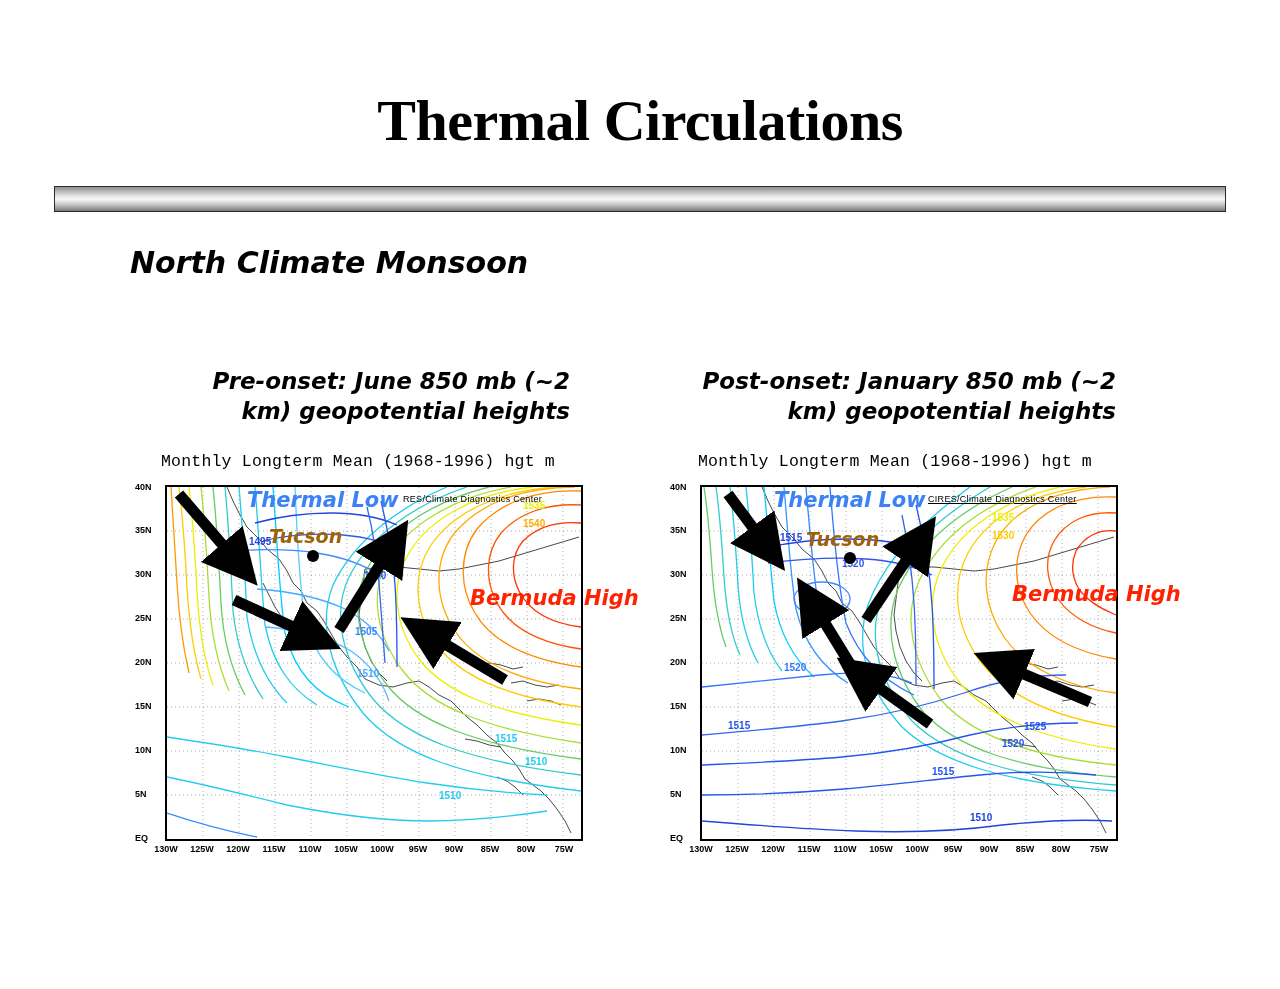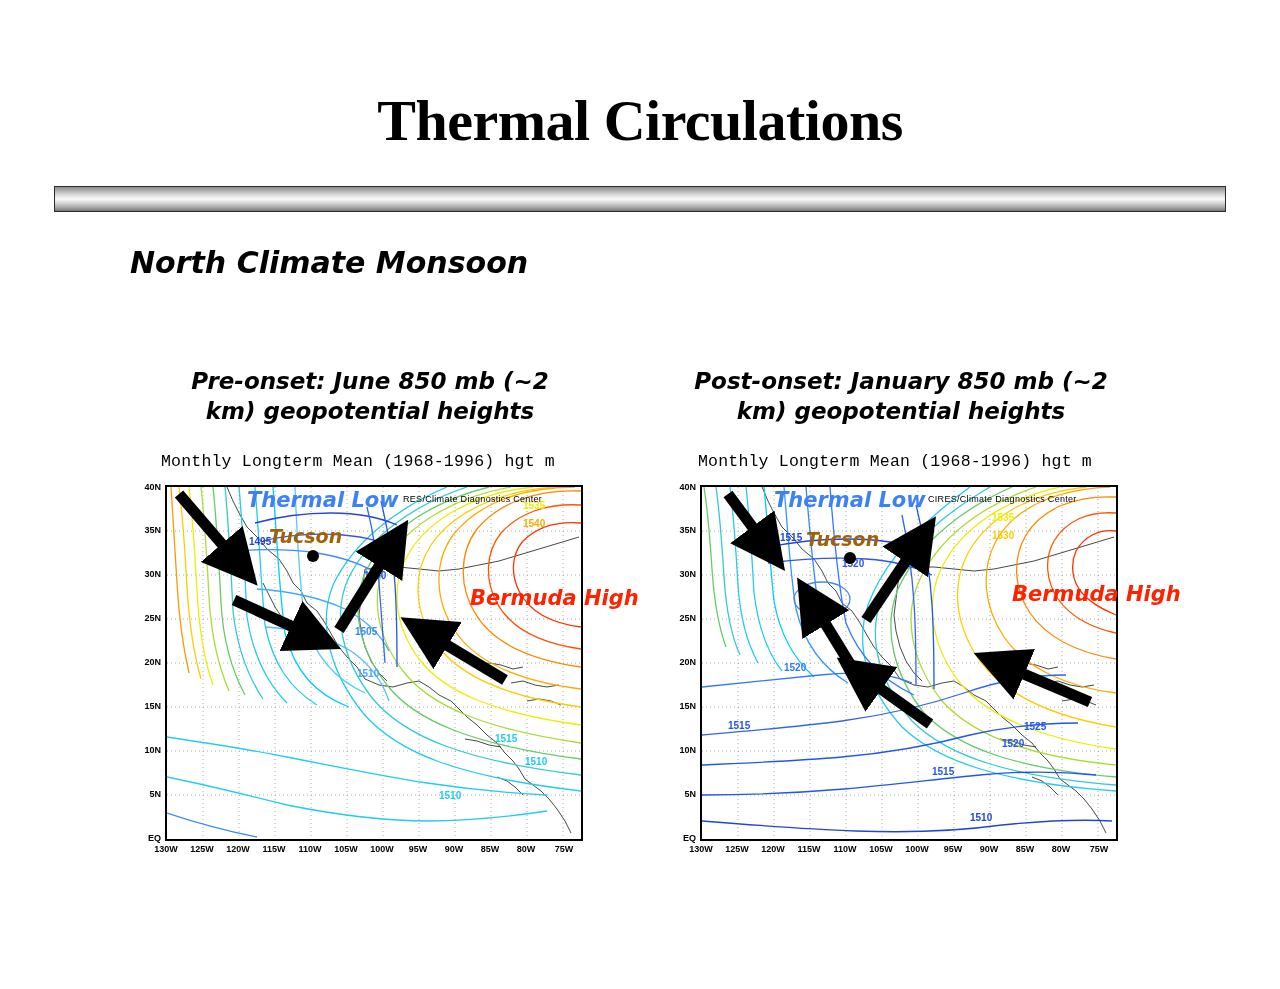--- a/index.html
+++ b/index.html
@@ -59,21 +59,21 @@
     font-family: "DejaVu Sans", sans-serif;
     font-weight: bold;
     font-style: italic;
     font-size: 30px;
     color: #000000;
   }
 
   
   .panel-caption {
     position: absolute;
-    text-align: center;
+    text-align: right;
     font-family: "DejaVu Sans", sans-serif;
     font-weight: bold;
     font-style: italic;
     font-size: 23px;
     line-height: 30px;
     color: #000000;
   }
   #caption-left  { left: 170px;  top: 366px; width: 400px; }
   #caption-right { left: 686px;  top: 366px; width: 430px; }
 
@@ -119,21 +119,21 @@
   #figure-right .plot-frame { left: 30px; top: 33px; width: 418px; height: 356px; }
 
   .axis-label {
     position: absolute;
     font-family: "Liberation Sans", sans-serif;
     font-size: 9px;
     font-weight: bold;
     color: #000000;
     white-space: nowrap;
   }
-  .ylab { text-align: right; width: 26px; }
+  .ylab { width: 26px; }
   .xlab { text-align: center; width: 34px; }
 
   .contour-svg { position: absolute; left: 0; top: 0; }
 
   
   .ann {
     position: absolute;
     font-family: "DejaVu Sans", sans-serif;
     font-weight: bold;
     font-style: italic;
@@ -419,21 +419,21 @@
         <text x="322" y="243" fill="#2255ee">1525</text>
         <text x="300" y="260" fill="#2255ee">1520</text>
         <text x="230" y="288" fill="#2255ee">1515</text>
         <text x="268" y="334" fill="#2244dd">1510</text>
         <text x="290" y="34" fill="#eeee00">1535</text>
         <text x="290" y="52" fill="#ffcc00">1530</text>
       </g>
     </svg>
   </div>
 
-  <div class="fig-credit" style="left:258px; top:42px;">CIRES/Climate Diagnostics Center</div>
+  <div class="fig-credit" style="left:258px; top:42px;text-decoration:underline;">CIRES/Climate Diagnostics Center</div>
 
   <svg class="arrow-layer" width="450" height="400">
     <defs>
       <marker id="ahR" markerWidth="5" markerHeight="5" refX="2.4" refY="2.5" orient="auto">
         <path d="M0,0 L5,2.5 L0,5 z" fill="#000000"></path>
       </marker>
     </defs>
     <g stroke="#000000" stroke-width="11" marker-end="url(#ahR)" fill="none">
       <line x1="58" y1="42" x2="98" y2="96"></line>
       <line x1="188" y1="225" x2="142" y2="150"></line>

